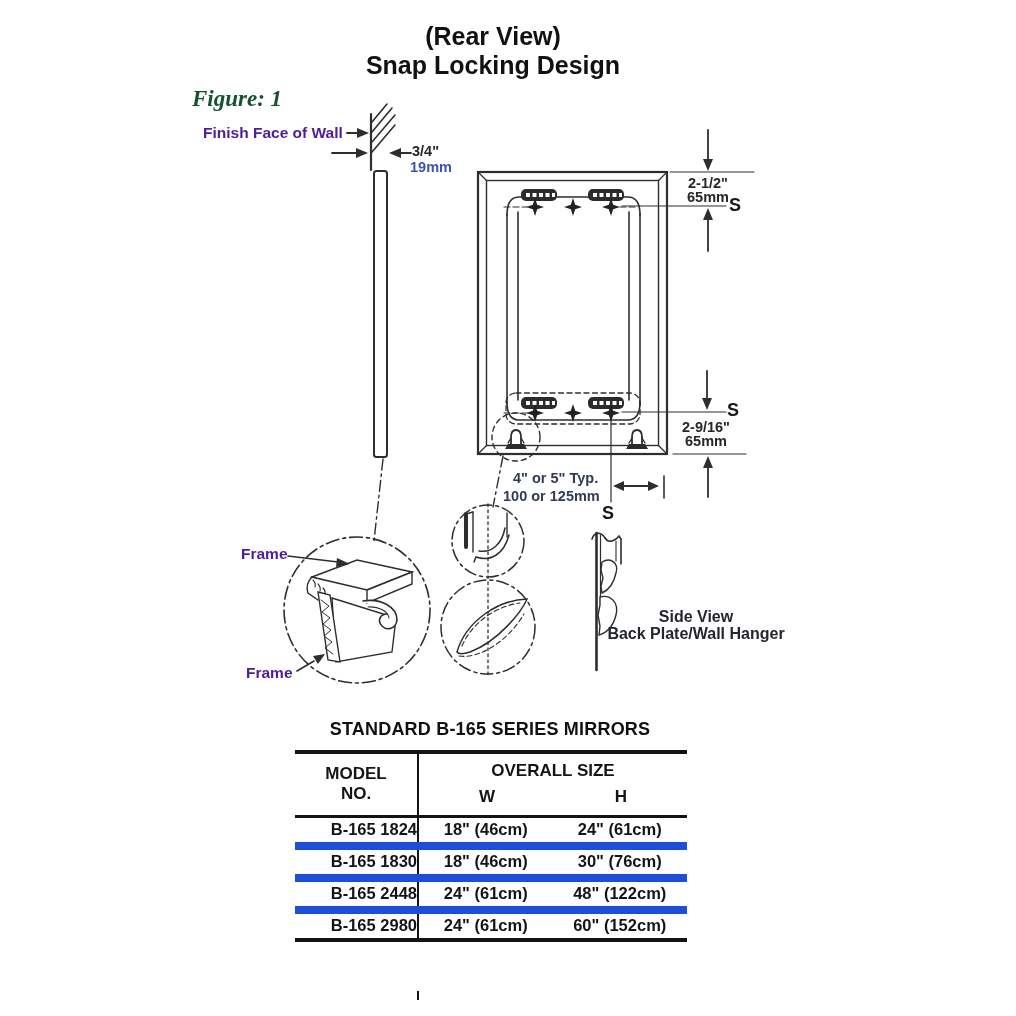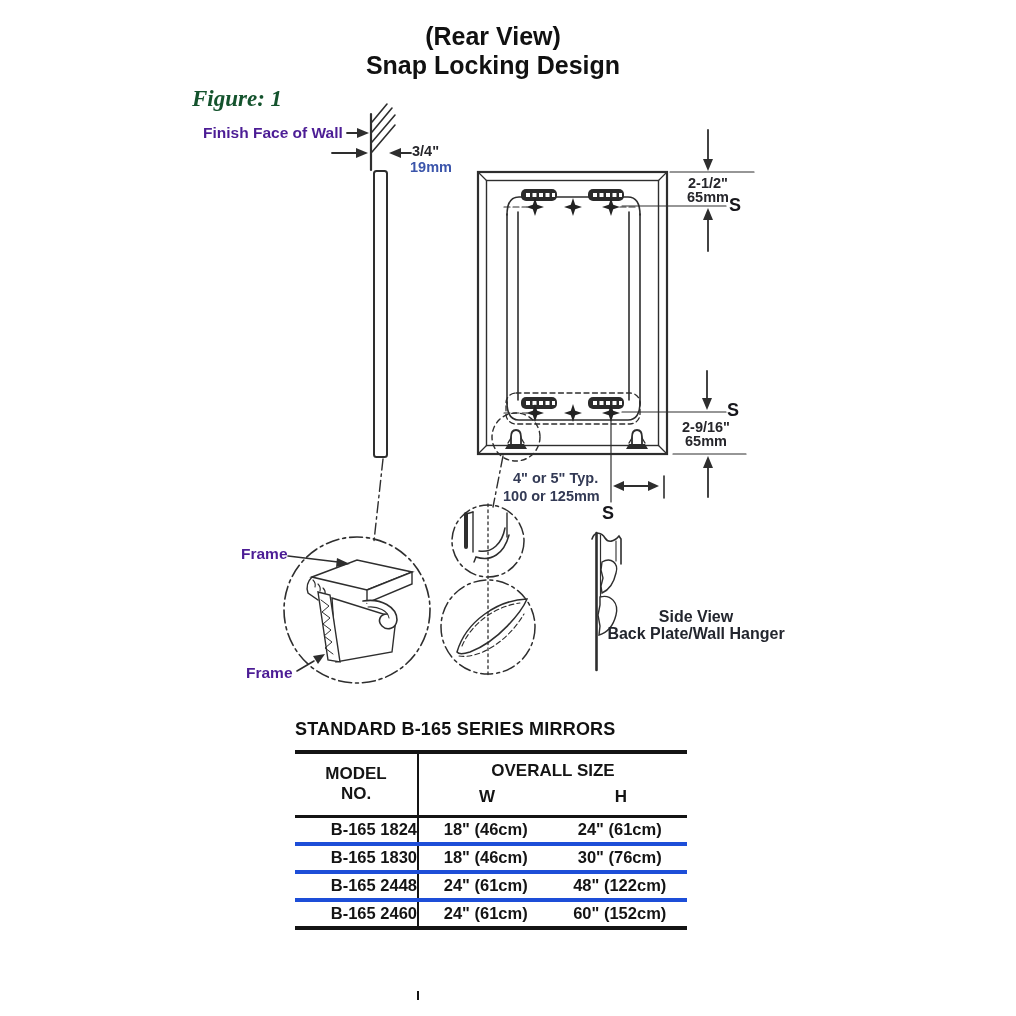--- a/index.html
+++ b/index.html
@@ -9,31 +9,31 @@
   .title{font-size:25px;font-weight:700;text-align:center;color:#111;}
   .figure-label{font-size:23px;font-weight:700;font-style:italic;
                 font-family:"Liberation Serif", serif;color:#14532d;}
   .callout{font-size:15.5px;font-weight:600;color:#4c1d95;white-space:nowrap;}
   .dim{font-size:14.5px;font-weight:700;color:#26262b;white-space:nowrap;}
   .dim.center{text-align:center;}
   .dim-metric{color:#3b55ab;}
   .dim-slate{color:#333a55;}
   .s-ref{font-size:18px;font-weight:600;color:#17171c;}
   .sideview-labels{text-align:center;font-size:16px;font-weight:600;color:#23262e;line-height:17px;}
-  .table-title{font-size:18px;font-weight:700;color:#111;letter-spacing:.2px;}
+  .table-title{font-size:18px;font-weight:700;text-align:center;color:#111;letter-spacing:.2px;}
   table.spec{border-collapse:collapse;width:390px;table-layout:fixed;
              border-top:4px solid #141414;border-bottom:4px solid #141414;}
   table.spec th, table.spec td{font-family:"Liberation Sans",sans-serif;color:#141414;padding:0;}
   table.spec .c-model{width:122px;border-right:2px solid #141414;}
   table.spec .c-w{width:142px;}
   table.spec .c-h{width:126px;}
   table.spec thead th{font-size:17px;font-weight:700;vertical-align:middle;}
   table.spec thead tr.hrow{height:64px;}
   table.spec thead{border-bottom:3px solid #141414;}
-  table.spec tbody td{font-size:16.5px;font-weight:700;height:24px;border-top:4px solid #1d4ed8;}
+  table.spec tbody td{font-size:16.5px;font-weight:700;height:24px;border-top:8px solid #1d4ed8;}
   table.spec tbody tr:first-child td{border-top:none;}
   table.spec td.model-cell{text-align:right;padding-left:6px;}
   table.spec td.val-cell{text-align:center;}
   .hdr-stack{line-height:20px;text-align:center;}
   .hdr-sub{display:flex;justify-content:space-around;margin-top:6px;}
   .divider-ext{background:#141414;}
 </style>
 </head>
 <body>
 
@@ -300,21 +300,21 @@
           <td class="c-model model-cell">B-165 1830</td>
           <td class="c-w val-cell">18" (46cm)</td>
           <td class="c-h val-cell">30" (76cm)</td>
         </tr>
         <tr>
           <td class="c-model model-cell">B-165 2448</td>
           <td class="c-w val-cell">24" (61cm)</td>
           <td class="c-h val-cell">48" (122cm)</td>
         </tr>
         <tr>
-          <td class="c-model model-cell">B-165 2460</td>
+          <td class="c-model model-cell">B-165 2980</td>
           <td class="c-w val-cell">24" (61cm)</td>
           <td class="c-h val-cell">60" (152cm)</td>
         </tr>
       </tbody>
     </table>
   </div>
 
   <div class="abs divider-ext" style="left:417px;top:991px;width:2px;height:9px;"></div>
 
 </div>

